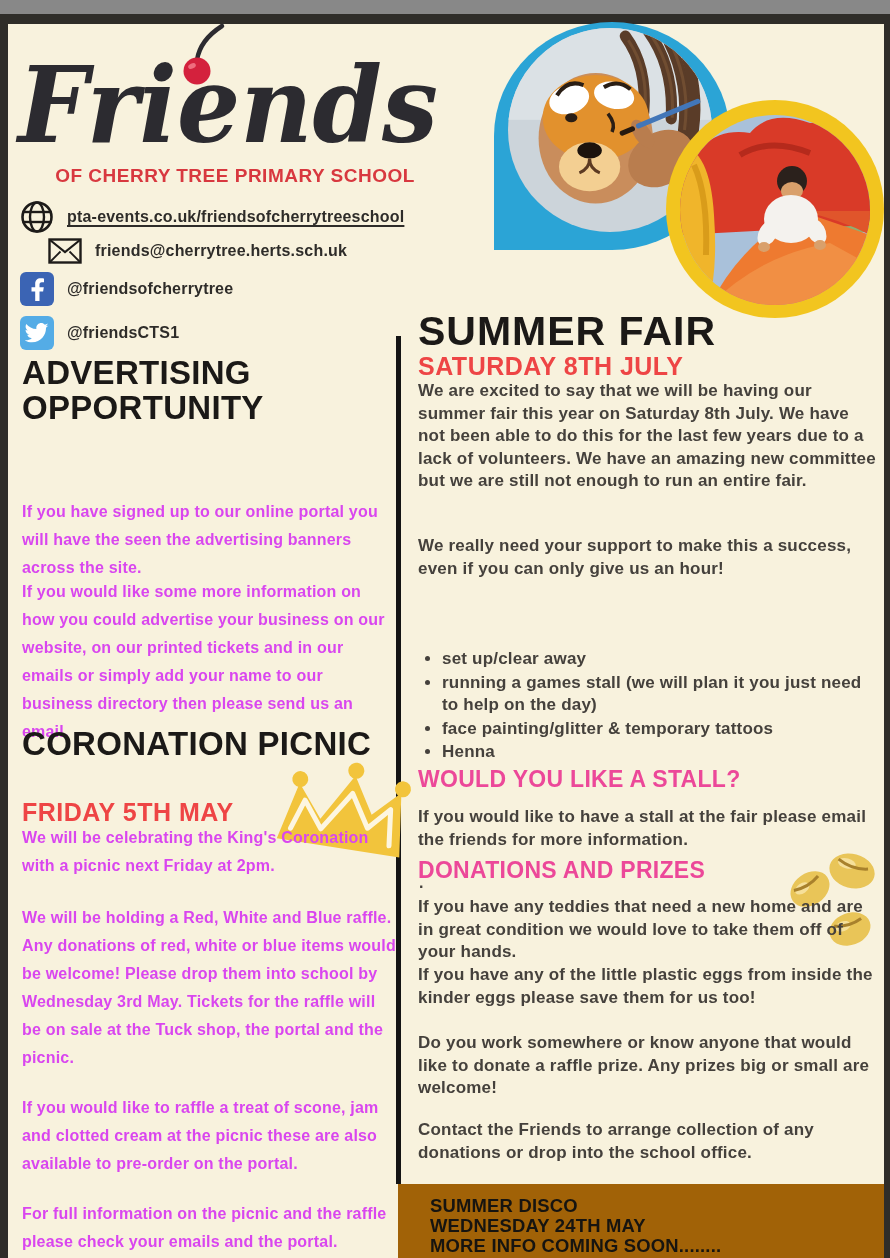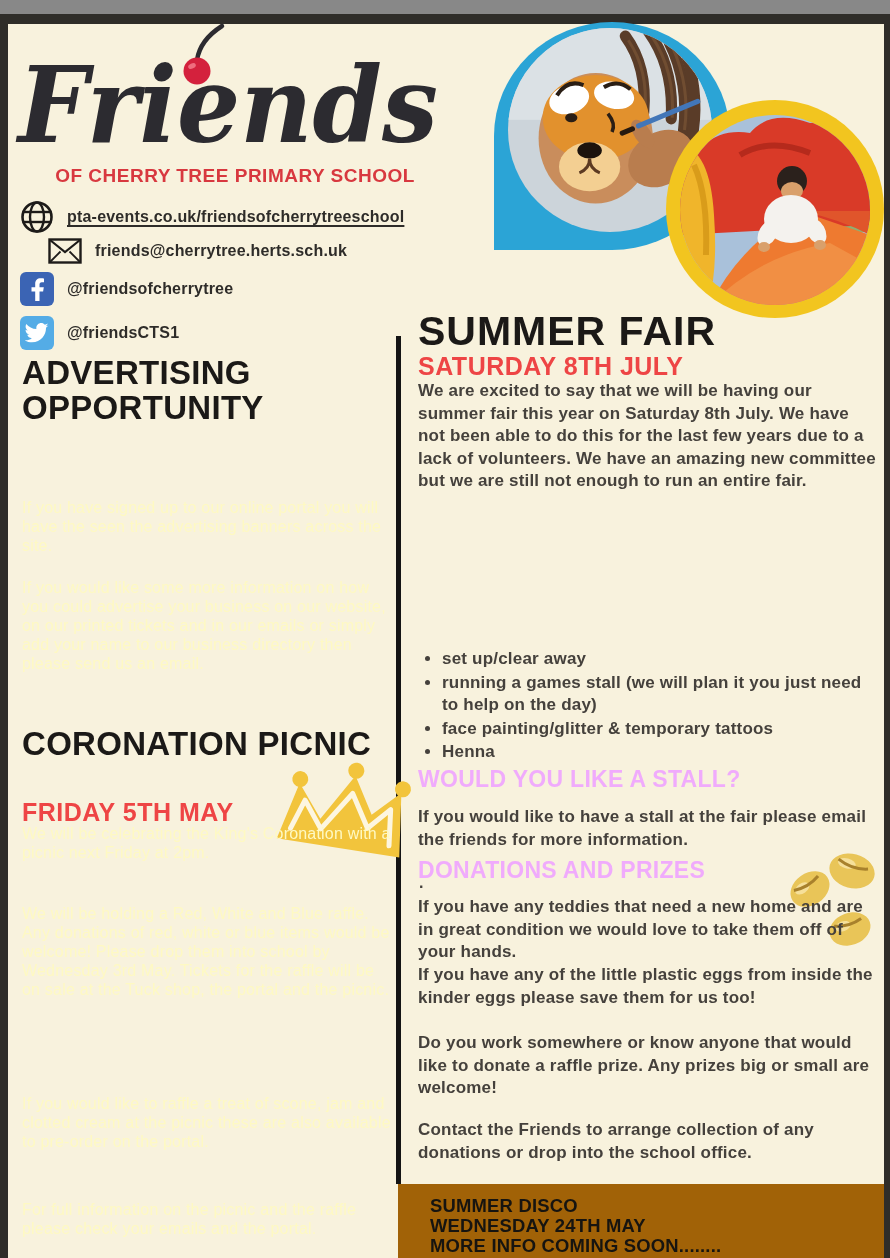--- a/index.html
+++ b/index.html
@@ -25,25 +25,25 @@
   .blue-blob { position:absolute; left:494px; top:8px; width:236px; height:228px;
     background:#2ba4d6; border-radius:50% 50% 50% 0; }
   .photo-circle { position:absolute; border-radius:50%; overflow:hidden; }
   .yellow-circle { position:absolute; left:666px; top:86px; width:218px; height:218px;
     background:#f2c51f; border-radius:50%; }
 
   
   .h1 { font-weight:800; color:#1b1917; line-height:1.07; letter-spacing:.3px; }
   .h1.left { font-size:33px; }
   .h1.sf { font-size:41px; letter-spacing:1px; }
-  .h2 { font-size:23px; font-weight:800; color:#f0abfc; letter-spacing:.3px; }
+  .h2 { font-size:23px; font-weight:800; color:#ec4899; letter-spacing:.3px; }
   .red-sub { color:#ee4545; font-weight:800; }
   .red-sub.multi { font-size:24px; line-height:1.0; white-space:pre-line; letter-spacing:.3px; }
   .red-sub.one { font-size:25px; letter-spacing:.5px; }
-  .body-l { font-size:16px; font-weight:400; color:#fef9c3; line-height:19px; letter-spacing:.2px; }
+  .body-l { font-size:16px; font-weight:700; color:#d946ef; line-height:28px; letter-spacing:.2px; }
   .body-r { font-size:17px; font-weight:700; color:#45413c; line-height:22.5px; letter-spacing:.2px; }
   .lcol { left:22px; width:374px; }
   .rcol { left:418px; width:462px; }
 
   ul.help-list { list-style:disc; padding-left:24px; }
   ul.help-list li { margin-bottom:1px; }
 
   .divider { position:absolute; left:396px; top:322px; width:5px; height:848px; background:#141414; }
 
   .disco-banner { position:absolute; left:398px; top:1170px; width:486px; height:80px;
@@ -197,20 +197,21 @@
   </div>
 
   <div class="abs lcol body-l" style="top:810px;">We will be celebrating the King's Coronation with a picnic next Friday at 2pm.</div>
   <div class="abs lcol body-l" style="top:890px;">We will be holding a Red, White and Blue raffle. Any donations of red, white or blue items would be welcome! Please drop them into school by Wednesday 3rd May. Tickets for the raffle will be on sale at the Tuck shop, the portal and the picnic.</div>
   <div class="abs lcol body-l" style="top:1080px;">If you would like to raffle a treat of scone, jam and clotted cream at the picnic these are also available to pre-order on the portal.</div>
   <div class="abs lcol body-l" style="top:1186px;">For full information on the picnic and the raffle please check your emails and the portal.</div>
 
   <div class="abs rcol h1 sf" style="top:296px;">SUMMER FAIR</div>
   <div class="abs rcol red-sub one" style="top:338px;">SATURDAY 8TH JULY</div>
   <div class="abs rcol body-r" style="top:366px;">We are excited to say that we will be having our summer fair this year on Saturday 8th July. We have not been able to do this for the last few years due to a lack of volunteers. We have an amazing new committee but we are still not enough to run an entire fair.</div>
+  <div class="abs rcol body-r" style="top:521px;">We really need your support to make this a success, even if you can only give us an hour!</div>
 
   <ul class="abs rcol body-r help-list" style="top:634px;">
     <li>set up/clear away</li>
     <li>running a games stall (we will plan it you just need to help on the day)</li>
     <li>face painting/glitter &amp; temporary tattoos</li>
     <li>Henna</li>
   </ul>
 
   <div class="abs rcol h2" style="top:752px;">WOULD YOU LIKE A STALL?</div>
   <div class="abs rcol body-r" style="top:792px;">If you would like to have a stall at the fair please email the friends for more information.</div>

